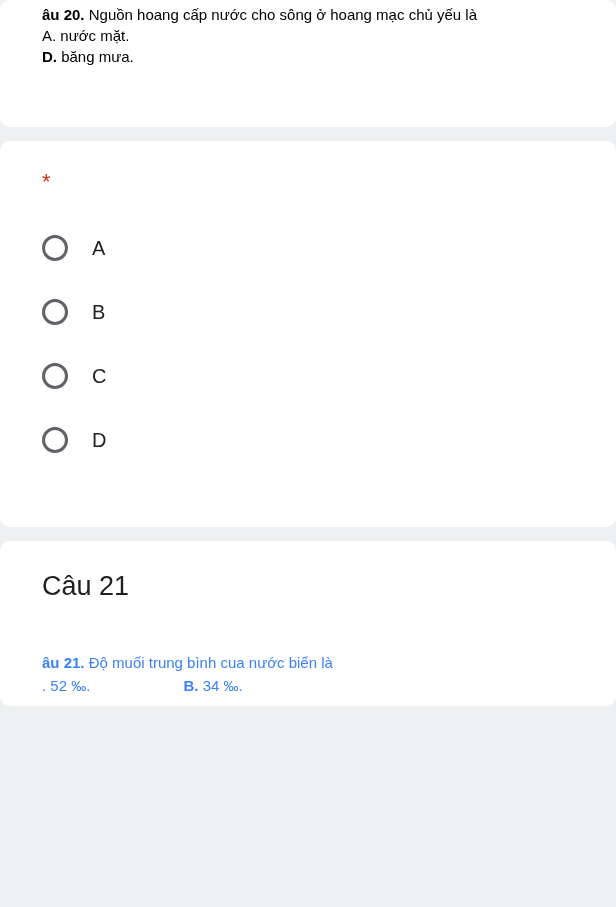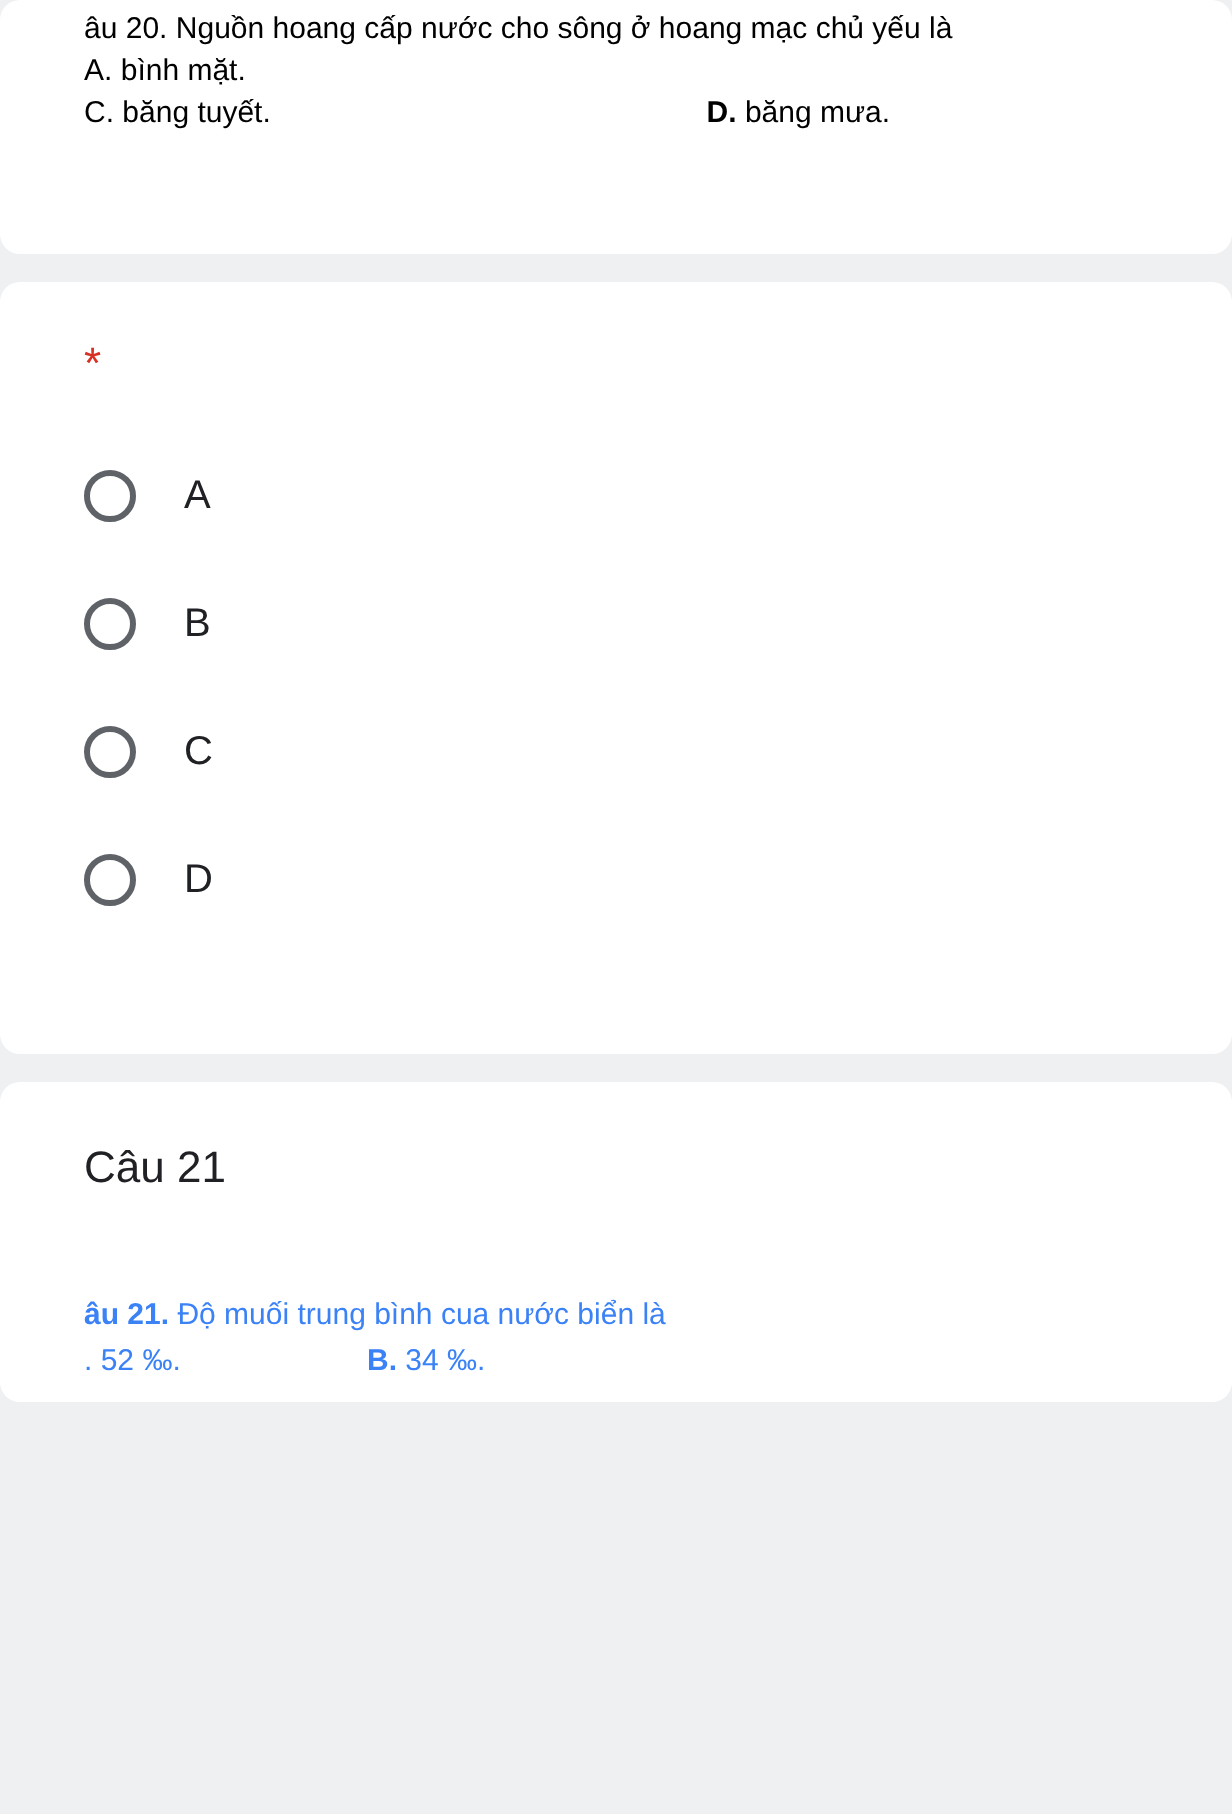--- a/index.html
+++ b/index.html
@@ -18,21 +18,21 @@
     overflow: hidden;
   }
   .q20-content {
     padding: 4px 8px 60px 42px;
     font-size: 15px;
     line-height: 1.4;
     color: #000;
     position: relative;
   }
   .q20-title { font-weight: normal; }
-  .q20-title b { font-weight: normal; text-align: right; }
+  .q20-title b { font-weight: bold; text-align: right; }
   .q20-row {
     display: flex;
     width: 100%;
     font-size: 15px;
   }
   .q20-left { flex: 0 0 55%; }
   .q20-right { flex: 1; }
   .q20-row b { font-weight: bold; }
 
   .answer-card {
@@ -64,21 +64,21 @@
   .opt-label {
     font-size: 20px;
     color: #202124;
     font-family: 'Google Sans', Arial, sans-serif;
   }
 
   .q21-card {
     padding: 30px 8px 10px 42px;
   }
   .q21-heading {
-    font-size: 22px;
+    font-size: 27px;
     color: #202124;
     font-weight: 400;
     margin: 0 0 50px 0;
     font-family: 'Google Sans', Arial, sans-serif;
   }
   .q21-body {
     font-size: 15px;
     line-height: 1.4;
     color: #3b82f6;
   }
@@ -96,28 +96,24 @@
 
 <div class="card">
   <div class="q20-content">
     <div class="q20-title">
       <b>âu 20.</b>
       <span>Nguồn hoang cấp nước cho sông ở hoang mạc chủ yếu là</span>
     </div>
     <div class="q20-row">
       <div class="q20-left">
         <span>A.</span>
-        <span>bình mặt.</span>
+        <span>nước mặt.</span>
       </div>
     </div>
     <div class="q20-row">
-      <div class="q20-left">
-        <span>C.</span>
-        <span>băng tuyết.</span>
-      </div>
       <div class="q20-right">
         <b>D.</b>
         <span>băng mưa.</span>
       </div>
     </div>
   </div>
 </div>
 
 <div class="card answer-card">
   <span class="required-star">*</span>

